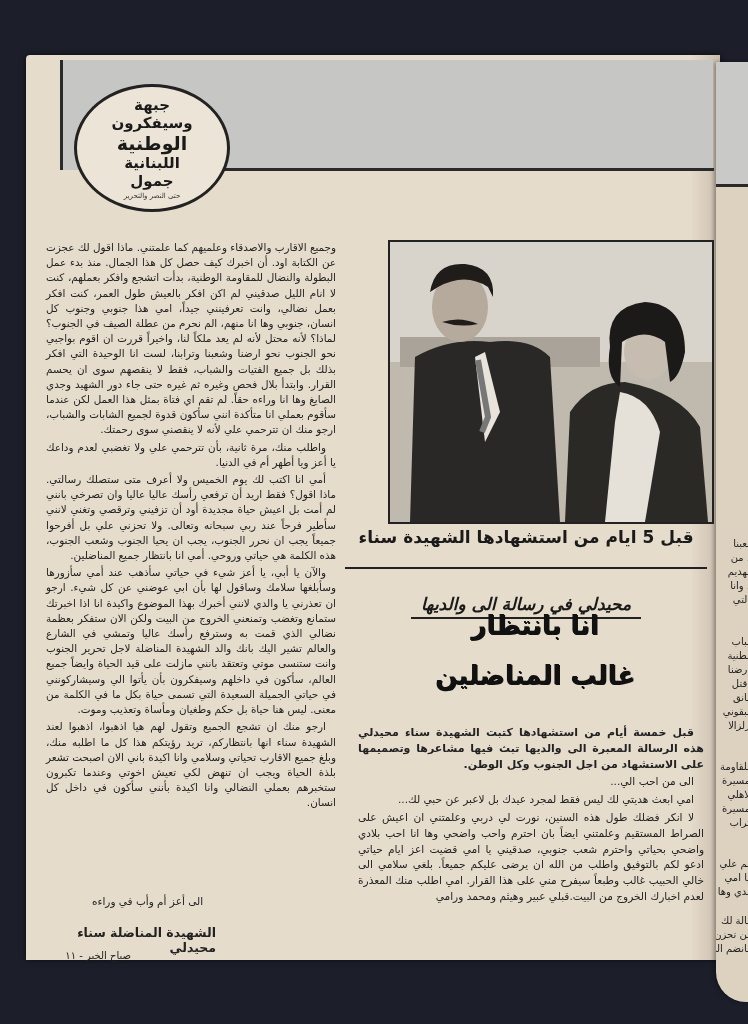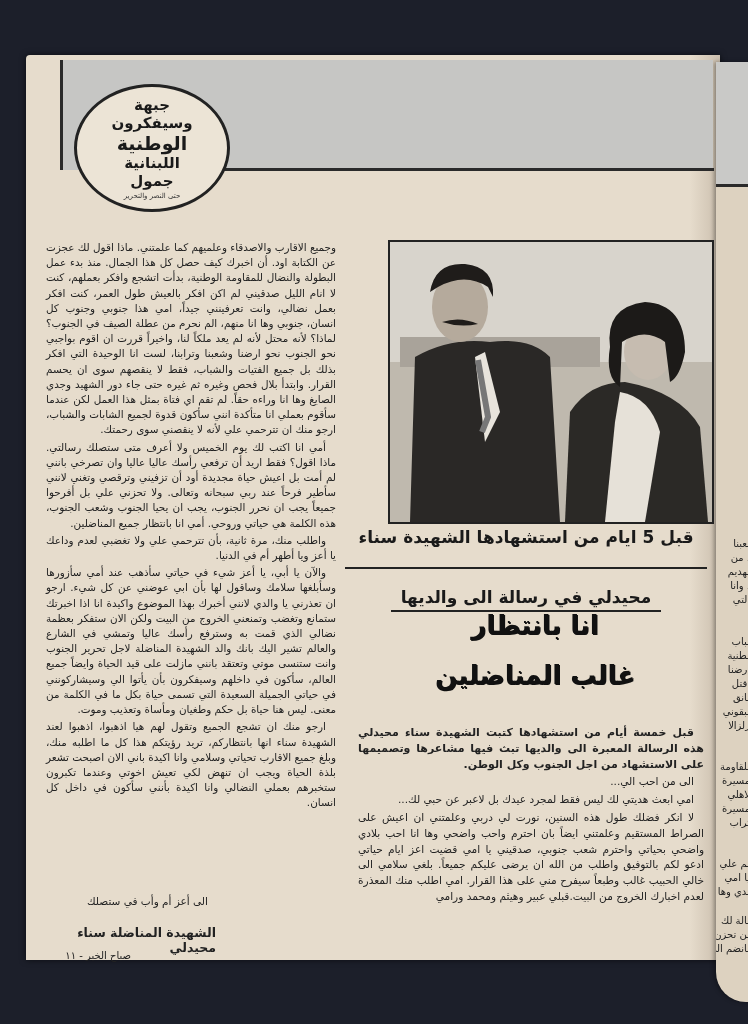--- a/index.html
+++ b/index.html
@@ -63,21 +63,21 @@
   .photo {
     position:absolute; left:388px; top:240px; width:322px; height:280px;
     border:2px solid #222; background:#cfcbc3; overflow:hidden;
   }
   .photo svg { width:100%; height:100%; display:block; }
   .kicker {
     position:absolute; left:345px; top:527px; width:362px; direction:rtl; text-align:center;
     font-size:17px; font-weight:bold; color:#1a1a1a;
   }
   .kicker .k1 { border-bottom:2px solid #222; padding-bottom:20px; display:block; }
-  .kicker .k2 { display:inline-block; border-bottom:2px solid #222; padding:6px 10px 3px; margin-top:12px; }
+  .kicker .k2 { display:inline-block; border-bottom:2px solid #222; padding:6px 10px 3px; margin-top:19px;font-style:italic; }
   .headline {
     position:absolute; left:370px; top:600px; width:330px; direction:rtl; text-align:center;
     font-size:26px; line-height:50px; font-weight:900; color:#111;
     font-family:"DejaVu Sans", sans-serif;
     text-shadow: 1px 1px 0 #111;
   }
 </style>
 </head>
 <body>
 
@@ -119,27 +119,27 @@
   <div class="l1">جبهة</div>
   <div class="l1">وسيفكرون</div>
   <div class="l2">الوطنية</div>
   <div class="l1">اللبنانية</div>
   <div class="l1">جمول</div>
   <div class="sub">حتى النصر والتحرير</div>
 </div>
 
 <div class="col col-left">
   <p style="text-indent:0">وجميع الاقارب والاصدقاء وعلميهم كما علمتني. ماذا اقول لك عجزت عن الكتابة اود. أن اخبرك كيف حصل كل هذا الجمال. منذ بدء عمل البطولة والنضال للمقاومة الوطنية، بدأت اتشجع وافكر بعملهم، كنت لا انام الليل صدقيني لم اكن افكر بالعيش طول العمر، كنت افكر بعمل نضالي، وانت تعرفينني جيداً، امي هذا جنوبي وجنوب كل انسان، جنوبي وها انا منهم، الم نحرم من عطلة الصيف في الجنوب؟ لماذا؟ لأنه محتل لأنه لم يعد ملكاً لنا، واخيراً قررت ان اقوم بواجبي نحو الجنوب نحو ارضنا وشعبنا وترابنا، لست انا الوحيدة التي افكر بذلك بل جميع الفتيات والشباب، فقط لا ينقصهم سوى ان يحسم القرار. وابتدأ بلال فحص وغيره ثم غيره حتى جاء دور الشهيد وجدي الصايغ وها انا وراءه حقاً. لم تقم اي فتاة بمثل هذا العمل لكن عندما سأقوم بعملي انا متأكدة انني سأكون قدوة لجميع الشابات والشباب، ارجو منك ان تترحمي علي لأنه لا ينقصني سوى رحمتك.</p>
+  <p>واطلب منك، مرة ثانية، بأن تترحمي علي ولا تغضبي لعدم وداعك يا أعز ويا أطهر أم في الدنيا.</p>
   <p>أمي انا اكتب لك يوم الخميس ولا أعرف متى ستصلك رسالتي. ماذا اقول؟ فقط اريد أن ترفعي رأسك عاليا عاليا وان تصرخي بانني لم أمت بل اعيش حياة مجديدة أود أن تزفيني وترقصي وتغني لانني سأطير فرحاً عند ربي سبحانه وتعالى. ولا تحزني علي بل أفرحوا جميعاً يجب ان نحرر الجنوب، يجب ان يحيا الجنوب وشعب الجنوب، هذه الكلمة هي حياتي وروحي. أمي انا بانتظار جميع المناضلين.</p>
-  <p>واطلب منك، مرة ثانية، بأن تترحمي علي ولا تغضبي لعدم وداعك يا أعز ويا أطهر أم في الدنيا.</p>
   <p>والآن يا أبي، يا أعز شيء في حياتي سأذهب عند أمي سأزورها وسأبلغها سلامك وساقول لها بأن ابي عوضني عن كل شيء. ارجو ان تعذرني يا والدي لانني أخبرك بهذا الموضوع واكيدة انا اذا اخبرتك ستمانع وتغضب وتمنعني الخروج من البيت ولكن الان ستفكر بعظمة نضالي الذي قمت به وسترفع رأسك عاليا وتمشي في الشارع والعالم تشير اليك بانك والد الشهيدة المناضلة لاجل تحرير الجنوب وانت ستنسى موتي وتعتقد بانني مازلت على قيد الحياة وايضاً جميع العالم، سأكون في داخلهم وسيفكرون بأن يأتوا الي وسيشاركونني في حياتي الجميلة السعيدة التي تسمى حياة بكل ما في الكلمة من معنى. ليس هنا حياة بل حكم وطغيان ومأساة وتعذيب وموت.</p>
   <p>ارجو منك ان تشجع الجميع وتقول لهم هيا اذهبوا، اذهبوا لعند الشهيدة سناء انها بانتظاركم، تريد رؤيتكم هذا كل ما اطلبه منك، وبلغ جميع الاقارب تحياتي وسلامي وانا اكيدة باني الان اصبحت تشعر بلذة الحياة ويجب ان تنهض لكي تعيش اخوتي وعندما تكبرون ستخبرهم بعملي النضالي وانا اكيدة بأنني سأكون في داخل كل انسان.</p>
 </div>
 
-<div class="sign greeting">الى أعز أم وأب في ستصلك</div>
+<div class="sign greeting">الى أعز أم وأب في وراءه</div>
 <div class="sign signature">الشهيدة المناضلة سناء محيدلي</div>
 <div class="sign footer">صباح الخير - ١١</div>
 
 <div class="photo">
   <svg viewBox="0 0 322 280" preserveAspectRatio="none">
     <rect x="0" y="0" width="322" height="280" fill="#d8d4cc"></rect>
     <rect x="0" y="120" width="322" height="160" fill="#bfb9ae"></rect>
     <rect x="10" y="95" width="200" height="30" fill="#a9a39a"></rect>
     <path d="M20 280 L25 115 Q60 95 100 100 Q140 95 160 115 L170 280 Z" fill="#2a2826"></path>
     <path d="M85 115 L95 110 L110 170 L95 200 Z" fill="#e8e4dc"></path>

